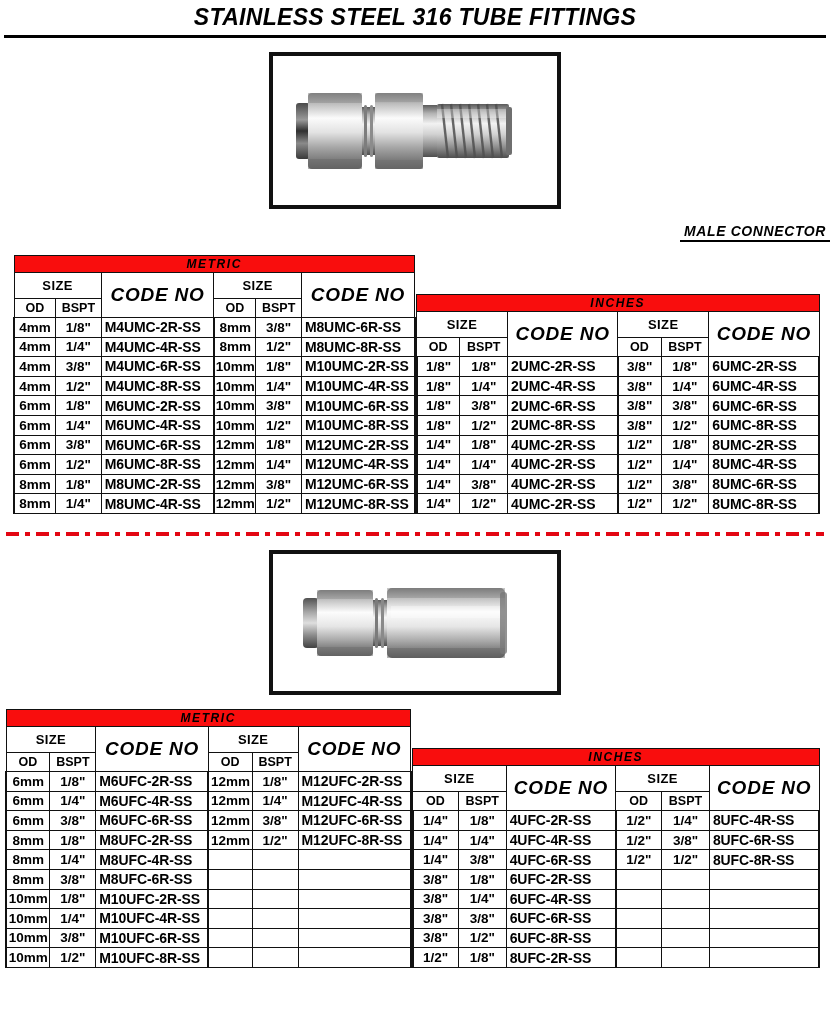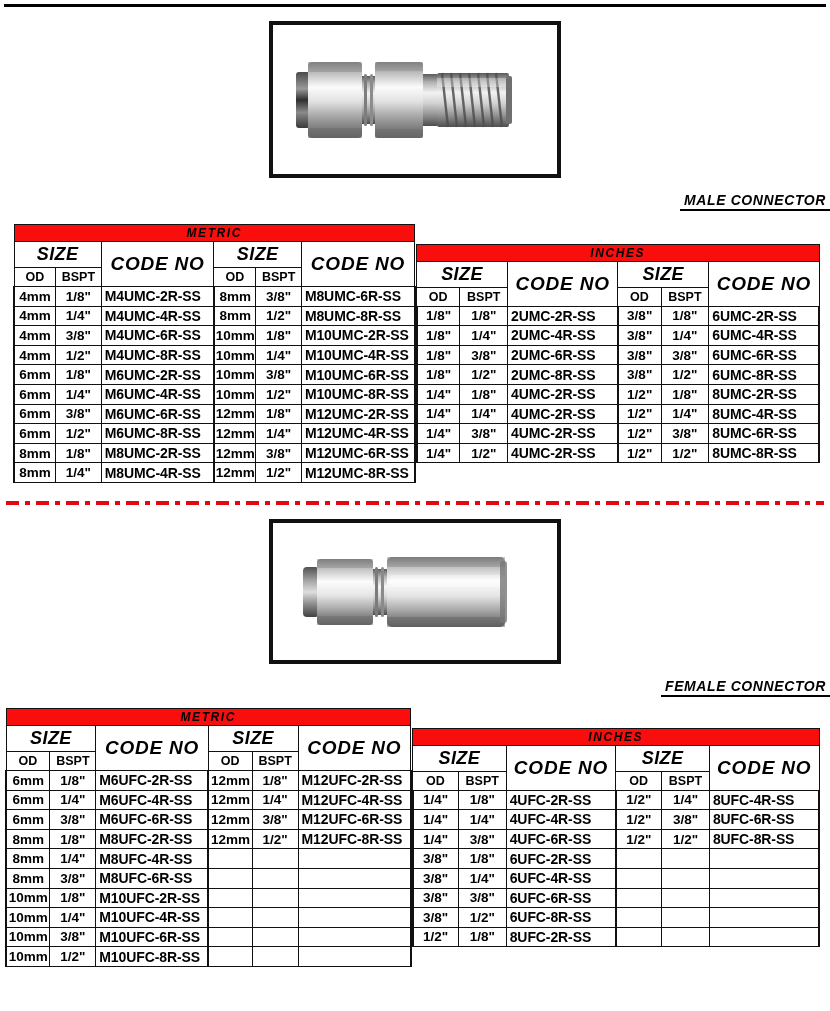--- a/index.html
+++ b/index.html
@@ -71,21 +71,21 @@
       transparent 13px, transparent 19px,
       #e30613 19px, #e30613 24px,
       transparent 24px, transparent 30px
     );
   }
 
   
   .tables-row {
     display: flex;
     justify-content: space-between;
-    align-items: center;
+    align-items: flex-end;
   }
   .spec-table {
     border-collapse: collapse;
     table-layout: fixed;
     background: #fff;
   }
   .spec-table td, .spec-table th {
     border: 1px solid #111;
     padding: 0;
     margin: 0;
@@ -97,23 +97,22 @@
     background: #f90d0d;
     color: #111;
     font-style: italic;
     font-weight: bold;
     font-size: 12px;
     letter-spacing: 1.6px;
     height: 17px;
     border: 1px solid #111;
   }
   .hdr {
-    font-style: italic;
     font-weight: bold;
-    font-size: 18px;
+    font-size: 13px;
     height: 26px;
     letter-spacing: 0.4px;
   }
   .hdr-code {
     font-style: italic;
     font-weight: bold;
     font-size: 19px;
     letter-spacing: 0.8px;
   }
   .hdr-sub {
@@ -142,20 +141,21 @@
 
   .thick-left  { border-left: 2.5px solid #111 !important; }
   .thick-right { border-right: 2.5px solid #111 !important; }
 </style>
 </head>
 <body>
 
 <div class="page">
 
   <div class="title-block">
+    <div class="doc-title">STAINLESS STEEL 316 TUBE FITTINGS</div>
     <div class="title-rule"></div>
   </div>
 
   <div style="margin-top:14px;">
 
     <div class="fig-wrap">
       <div class="fig-frame">
         <svg width="250" height="120" viewBox="0 0 250 120">
           <defs>
             <linearGradient id="steelV" x1="0" y1="0" x2="0" y2="1">
@@ -471,23 +471,20 @@
 
           <rect x="92" y="22" width="118" height="70" rx="5" fill="url(#steelF)"></rect>
           <rect x="92" y="22" width="118" height="10" fill="#8d8d8d" opacity="0.5"></rect>
           <rect x="92" y="82" width="118" height="10" fill="#666666" opacity="0.5"></rect>
           <rect x="96" y="40" width="110" height="12" fill="#ffffff" opacity="0.33"></rect>
           <rect x="205" y="26" width="7" height="62" rx="3" fill="#777777" opacity="0.8"></rect>
         </svg>
       </div>
     </div>
 
-    <div class="caption">
-      <span>FEMALE CONNECTOR</span>
-    </div>
 
     <div class="tables-row" style="margin-top:14px; padding:0 10px 0 5px;">
 
       <table class="spec-table">
         <colgroup>
           <col style="width:44px">
             <col style="width:46px">
             <col style="width:113px">
           <col style="width:44px">
             <col style="width:46px">

